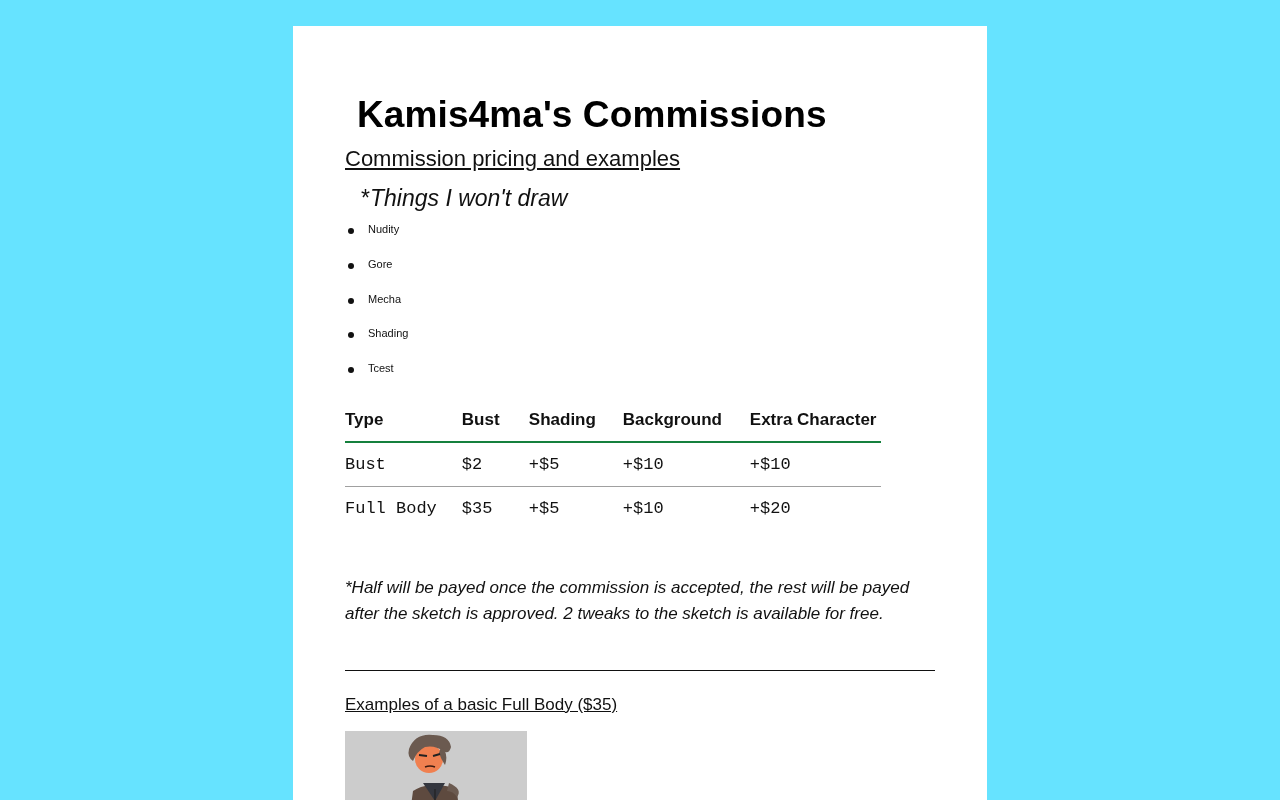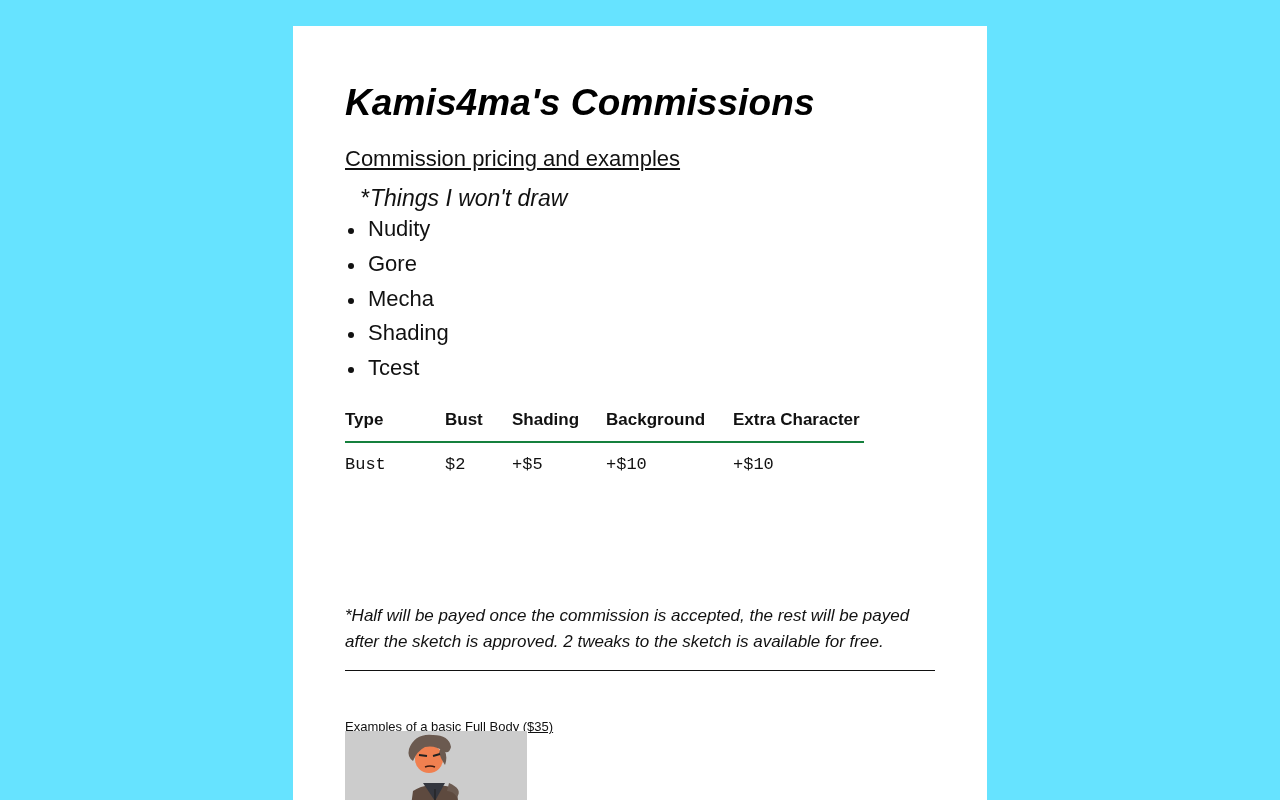--- a/index.html
+++ b/index.html
@@ -22,27 +22,26 @@
     .content {
       position: absolute;
       left: 52px;
       top: 0;
       width: 590px;
     }
     h1 {
       position: absolute;
       top: 56px;
       left: 0;
-      margin: 0;
+      margin: 12px;
       font-size: 37px;
       font-weight: bold;
       color: #000;
       white-space: nowrap;
       letter-spacing: 0.1px;
-      font-style: italic;
     }
     .sub-link {
       position: absolute;
       top: 120px;
       left: 0;
       font-size: 22px;
       color: #111;
       text-decoration: underline;
       white-space: nowrap;
     }
@@ -58,21 +57,21 @@
       position: absolute;
       top: 192px;
       left: 0;
       margin: 0;
       padding: 0;
       list-style: none;
     }
     ul.nodraw li {
       position: relative;
       height: 34.8px;
-      font-size: 22px;
+      font-size: 11px;
       line-height: 22px;
       padding-left: 23px;
       white-space: nowrap;
     }
     ul.nodraw li .bullet {
       position: absolute;
       left: 3px;
       top: 10px;
       width: 6px;
       height: 6px;
@@ -105,21 +104,21 @@
       font-family: Liberation Mono, monospace;
     }
     table.prices tr:last-child td { border-bottom: none; }
     .col-type { width: 75px; }
     .col-price { width: 42px; }
     .col-shading { width: 69px; }
     .col-bg { width: 102px; }
     .col-extra { width: 129px; }
     .terms {
       position: absolute;
-      top: 577px;
+      top: 549px;
       left: 0;
       width: 590px;
       font-size: 17px;
       line-height: 26px;
       font-style: italic;
       margin: 0;
     }
     .divider {
       position: absolute;
       top: 644px;
@@ -127,25 +126,24 @@
       width: 590px;
       height: 0;
       border: none;
       border-top: 1px solid #111;
       margin: 0;
     }
     .examples-link {
       position: absolute;
       top: 669px;
       left: 0;
-      font-size: 13px;
+      font-size: 17px;
       color: #111;
       text-decoration: underline;
       white-space: nowrap;
-      margin-top: 24px;
     }
     .example-img {
       position: absolute;
       top: 705px;
       left: 0;
       width: 182px;
       height: 120px;
       background: #cccccc;
       overflow: hidden;
     }
@@ -183,20 +181,27 @@
         </tr>
       </thead>
       <tbody>
         <tr>
           <td>Bust</td>
           <td>$2</td>
           <td>+$5</td>
           <td>+$10</td>
           <td>+$10</td>
         </tr>
+        <tr>
+          <td>Full Body</td>
+          <td>$35</td>
+          <td>+$5</td>
+          <td>+$10</td>
+          <td>+$20</td>
+        </tr>
       </tbody>
     </table>
 
     <p class="terms">*Half will be payed once the commission is accepted, the rest will be payed after the sketch is approved. 2 tweaks to the sketch is available for free.</p>
 
     <hr class="divider">
 
     <a class="examples-link">Examples of a basic Full Body ($35)</a>
 
     <div class="example-img" title="example-character-drawing">

